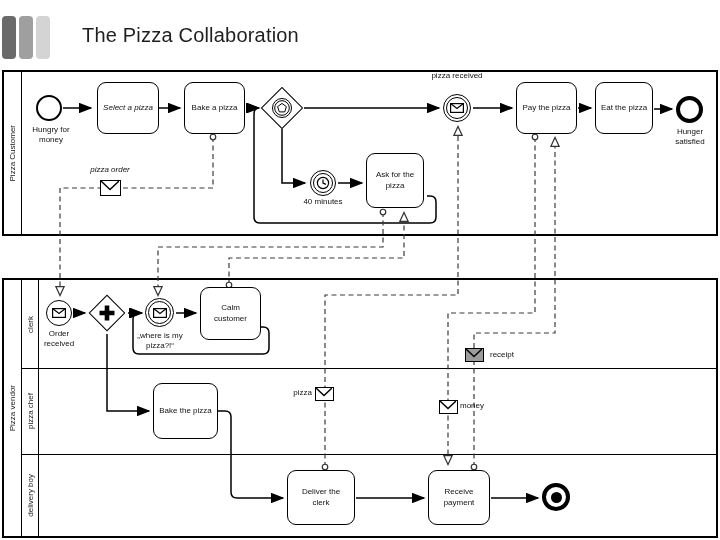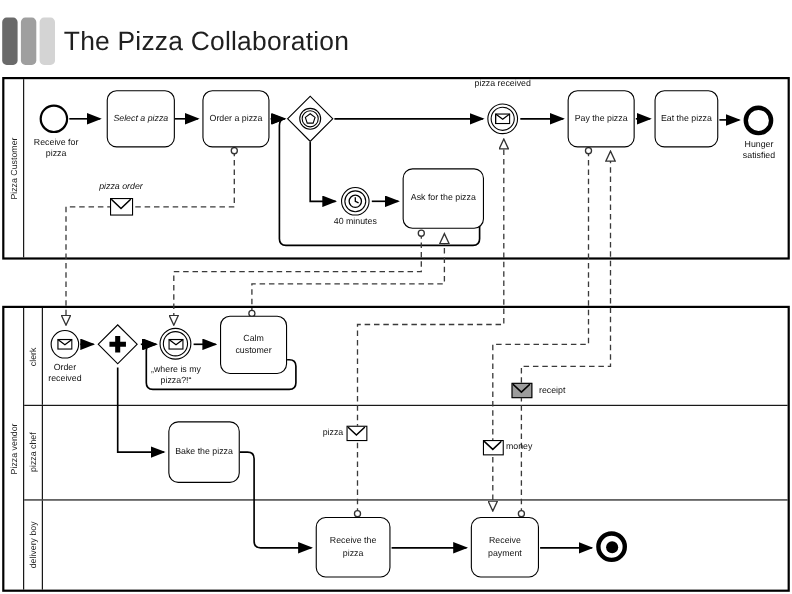--- a/index.html
+++ b/index.html
@@ -2,21 +2,21 @@
 <html><head>
 <meta charset="utf-8">
 <style>
   * { margin:0; padding:0; box-sizing:border-box; }
   html,body { width:720px; height:540px; background:#fff; font-family:"Liberation Sans", sans-serif; }
   .slide { position:relative; width:720px; height:540px; background:#fff; overflow:hidden; }
 
   
   .deco { position:absolute; left:2px; top:16px; display:flex; gap:3px; }
   .deco div { width:14px; height:43px; border-radius:4px; }
-  .title { position:absolute; left:58px; top:24px; font-size:24px; font-weight:400; color:#1f1f1f; letter-spacing:0.2px; }
+  .title { position:absolute; left:82px; top:24px; font-size:20px; font-weight:400; color:#1f1f1f; letter-spacing:0.2px; }
 
   
   .pool { position:absolute; border:2px solid #000; background:transparent; z-index:1; }
   .pool-name { position:absolute; left:0; top:0; bottom:0; width:18px; border-right:1.6px solid #000; display:flex; align-items:center; justify-content:center; }
   .lanes { position:absolute; left:18px; top:0; right:0; bottom:0; display:flex; flex-direction:column; }
   .lane { position:relative; border-bottom:1.6px solid #000; }
   .lane:last-child { border-bottom:none; }
   .lane-name { position:absolute; left:0; top:0; bottom:0; width:17px; border-right:1.4px solid #000; display:flex; align-items:center; justify-content:center; }
   .vtext { writing-mode:vertical-rl; transform:rotate(180deg); font-size:8px; color:#222; white-space:nowrap; }
 
@@ -115,28 +115,28 @@
       <path d="M213 137 V188 H60 V295" marker-start="url(#msrc)" marker-end="url(#msg)"></path>
       <path d="M383 212 V247 H158 V295" marker-start="url(#msrc)" marker-end="url(#msg)"></path>
       <path d="M229 285 V258 H404 V213" marker-start="url(#msrc)" marker-end="url(#msg)"></path>
       <path d="M325 467 V295 H458 V127" marker-start="url(#msrc)" marker-end="url(#msg)"></path>
       <path d="M535 137 V313 H448 V464" marker-start="url(#msrc)" marker-end="url(#msg)"></path>
       <path d="M474 467 V333 H555 V138" marker-start="url(#msrc)" marker-end="url(#msg)"></path>
     </g>
   </svg>
 
   <div class="event" style="left:36px; top:95px; width:26px; height:26px; border:2px solid #000;"></div>
-  <div class="lbl" style="left:28px; top:125px; width:46px;">Receive for pizza</div>
+  <div class="lbl" style="left:28px; top:125px; width:46px;">Hungry for money</div>
 
   <div class="task" style="left:97px; top:82px; width:62px; height:52px; padding:2px 3px;font-style:italic;">
     <span>Select a pizza</span>
   </div>
 
   <div class="task" style="left:184px; top:82px; width:61px; height:52px; padding:2px 3px;">
-    <span>Order a pizza</span>
+    <span>Bake a pizza</span>
   </div>
 
   <div class="gw" style="left:267px; top:93px; width:30px; height:30px;"></div>
   <div class="gw-icon" style="left:270px; top:96px; width:24px; height:24px;">
     <svg width="24" height="24" viewBox="0 0 24 24" fill="none" stroke="#000" stroke-width="1">
       <circle cx="12" cy="12" r="9.5"></circle>
         <circle cx="12" cy="12" r="7.3"></circle>
       <polygon points="12,7.4 16.4,10.7 14.7,15.9 9.3,15.9 7.6,10.7"></polygon>
     </svg>
   </div>
@@ -165,21 +165,21 @@
   <div class="event" style="left:310px; top:170px; width:26px; height:26px; border:1.6px solid #000;">
     <div class="inner">
       <svg width="14" height="14" viewBox="0 0 14 14">
         <circle cx="7" cy="7" r="5.6" fill="#fff" stroke="#000" stroke-width="1.2"></circle>
         <path d="M7 3.4 V7 L10 8.4" fill="none" stroke="#000" stroke-width="1.2"></path>
       </svg>
     </div>
   </div>
   <div class="lbl" style="left:299px; top:197px; width:48px;">40 minutes</div>
 
-  <div class="task" style="left:366px; top:153px; width:74px; height:55px; padding:2px 6px;">
+  <div class="task" style="left:366px; top:153px; width:58px; height:55px; padding:2px 6px;">
     <span>Ask for the pizza</span>
   </div>
 
   <div class="lbl" style="left:82px; top:165px; width:56px;font-style:italic;">pizza order</div>
   <div class="envelope" style="left:100px; top:180px; width:21px; height:16px;">
     <svg width="18" height="13" viewBox="0 0 18 13">
         <polyline points="0,0 9,8.5 18,0" fill="none" stroke="#000" stroke-width="1.4"></polyline>
       </svg>
   </div>
 
@@ -210,21 +210,21 @@
 
   <div class="task" style="left:200px; top:287px; width:61px; height:53px; padding:2px 16px;">
     <span>Calm customer</span>
   </div>
 
   <div class="task" style="left:153px; top:383px; width:65px; height:56px; padding:2px 3px;">
     <span>Bake the pizza</span>
   </div>
 
   <div class="task" style="left:287px; top:470px; width:68px; height:55px; padding:2px 6px;">
-    <span>Receive the pizza</span>
+    <span>Deliver the clerk</span>
   </div>
 
   <div class="task" style="left:428px; top:470px; width:62px; height:55px; padding:2px 6px;">
     <span>Receive payment</span>
   </div>
 
   <div class="event" style="left:542px; top:483px; width:28px; height:28px; border:4px solid #000;">
     <div class="dot"></div>
   </div>
 

